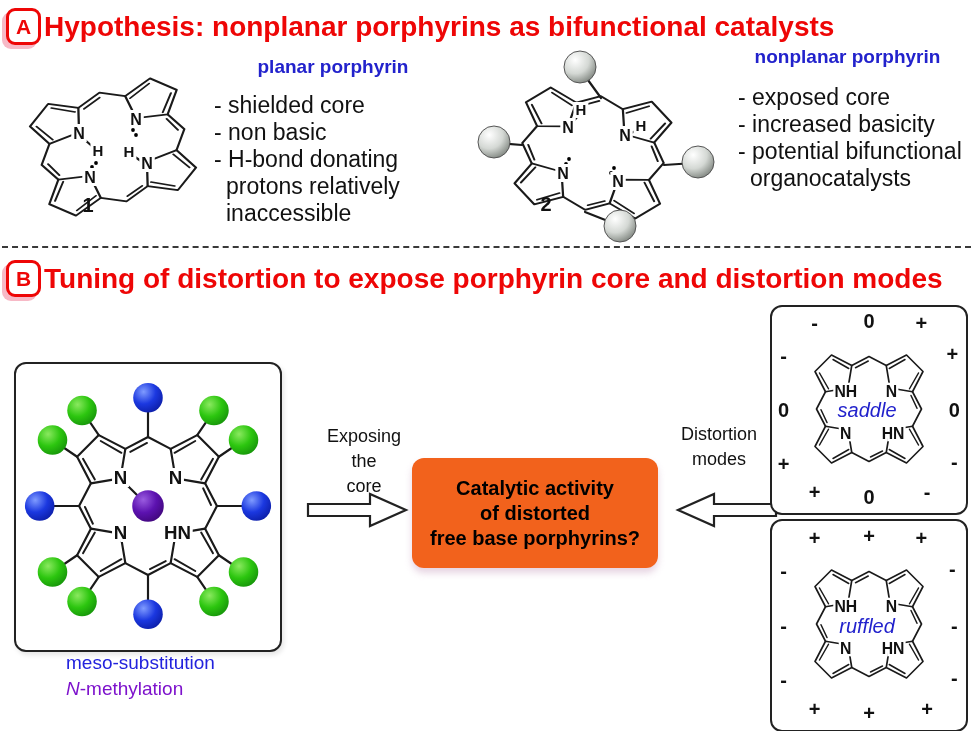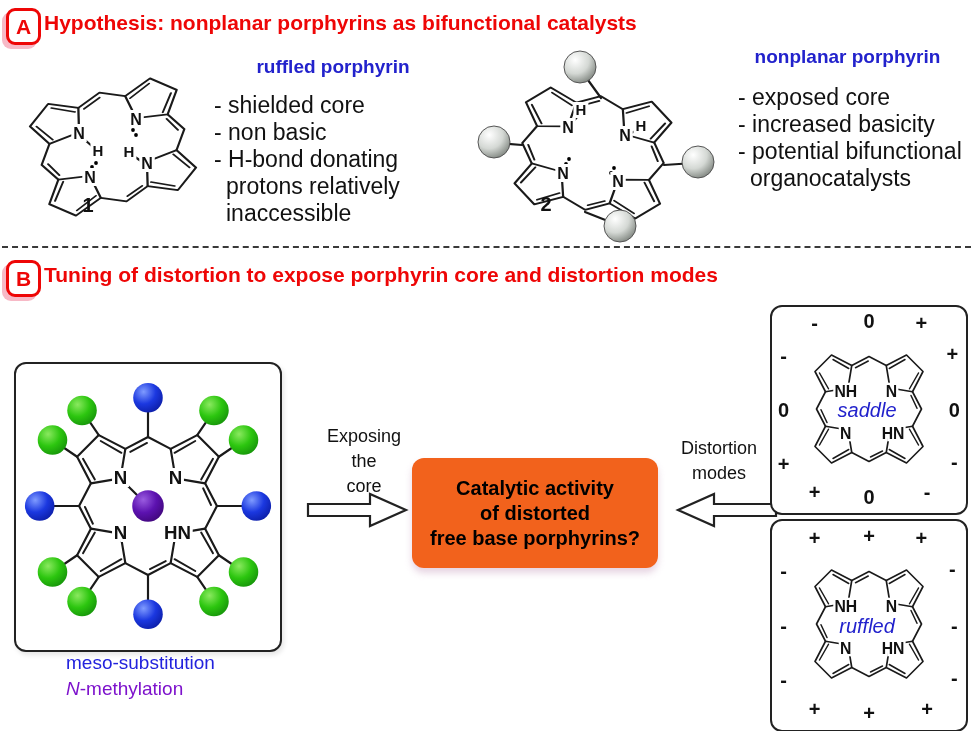--- a/index.html
+++ b/index.html
@@ -7,21 +7,21 @@
     position:relative;width:975px;height:731px;background:#fff;overflow:hidden;
     font-family:"Liberation Sans",sans-serif;color:#111;
   }
   .abs{position:absolute;}
   
   .badge{
     width:29px;height:31px;border:3px solid #ee0606;border-radius:9px;background:#fff;
     color:#ee0606;font-weight:bold;font-size:21px;display:flex;align-items:center;justify-content:center;
     box-shadow:-4px 4px 0 #f7b9c6;
   }
-  .panel-title{color:#ee0606;font-weight:bold;font-size:21px;white-space:nowrap;}
+  .panel-title{color:#ee0606;font-weight:bold;font-size:28px;white-space:nowrap;}
   .col-heading{color:#2222cc;font-weight:bold;font-size:19px;text-align:center;}
   .bullets{font-size:23px;line-height:27px;width:230px;}
   .bullet{padding-left:12px;text-indent:-12px;}
   .struct-num{font-weight:bold;font-size:20px;text-align:center;width:28px;}
   .dashes{width:969px;border-top:2.5px dashed #3a3a3a;height:0;}
   .caption{font-size:18.5px;text-align:center;line-height:23px;}
   .round-box{border:2.2px solid #222;border-radius:12px;background:#fff;box-shadow:2px 3px 5px rgba(0,0,0,0.10);}
   .legend{font-size:19px;line-height:26px;}
   .legend .meso{color:#2222dd;}
   .legend .beta{color:#24c30f;}
@@ -112,21 +112,21 @@
       <circle cx="88" cy="108" r="1.9"></circle>
     <text x="71" y="80" font-size="16" font-weight="600" text-anchor="middle" dominant-baseline="middle">N</text>
     <text x="128" y="66" font-size="16" font-weight="600" text-anchor="middle" dominant-baseline="middle">N</text>
     <text x="82" y="124" font-size="16" font-weight="600" text-anchor="middle" dominant-baseline="middle">N</text>
     <text x="139" y="110" font-size="16" font-weight="600" text-anchor="middle" dominant-baseline="middle">N</text>
     <text x="90" y="97" font-size="15" font-weight="600" text-anchor="middle" dominant-baseline="middle">H</text>
     <text x="121" y="98" font-size="15" font-weight="600" text-anchor="middle" dominant-baseline="middle">H</text>
   </svg>
   <div class="abs struct-num" style="left:74px;top:194px">1</div>
 
-  <div class="abs col-heading" style="left:210px;top:56px;width:246px">ruffled porphyrin</div>
+  <div class="abs col-heading" style="left:210px;top:56px;width:246px">planar porphyrin</div>
   <div class="abs bullets" style="left:214px;top:92px">
     <div class="bullet">- shielded core</div>
     <div class="bullet">- non basic</div>
     <div class="bullet">- H-bond donating protons relatively inaccessible</div>
   </div>
 
   <svg class="abs" style="left:468px;top:45px" width="262" height="200" viewBox="0 0 262 200">
     <line class="bond" x1="133" y1="53" x2="112" y2="24"></line>
     <line class="bond" x1="54" y1="100" x2="28" y2="98"></line>
     <line class="bond" x1="196" y1="120" x2="226" y2="118"></line>
@@ -215,21 +215,21 @@
   <svg class="abs" style="left:306px;top:490px" width="104" height="40" viewBox="0 0 104 40">
     <polygon points="2,14 64,14 64,4 100,20 64,36 64,26 2,26" fill="#fff" stroke="#222" stroke-width="2.2"></polygon>
   </svg>
 
   <div class="abs orange-box" style="left:412px;top:458px">
     <span>Catalytic activity</span>
     <span>of distorted</span>
     <span>free base porphyrins?</span>
   </div>
 
-  <div class="abs arrow-label" style="left:668px;top:436px;width:102px">Distortion modes</div>
+  <div class="abs arrow-label" style="left:668px;top:422px;width:102px">Distortion modes</div>
   <svg class="abs" style="left:674px;top:490px" width="104" height="40" viewBox="0 0 104 40">
     <polygon points="102,14 40,14 40,4 4,20 40,36 40,26 102,26" fill="#fff" stroke="#222" stroke-width="2.2"></polygon>
   </svg>
 
   <div class="mode-box" style="left:770px;top:305px;height:206px">
     <svg style="position:absolute;left:22px;top:27px" width="150" height="150" viewBox="0 0 200 200">
       <use href="#skel"></use>
       <text x="69" y="78" font-size="21" font-weight="600" text-anchor="middle" dominant-baseline="middle">NH</text>
       <text x="130" y="78" font-size="21" font-weight="600" text-anchor="middle" dominant-baseline="middle">N</text>
       <text x="69" y="134" font-size="21" font-weight="600" text-anchor="middle" dominant-baseline="middle">N</text>

